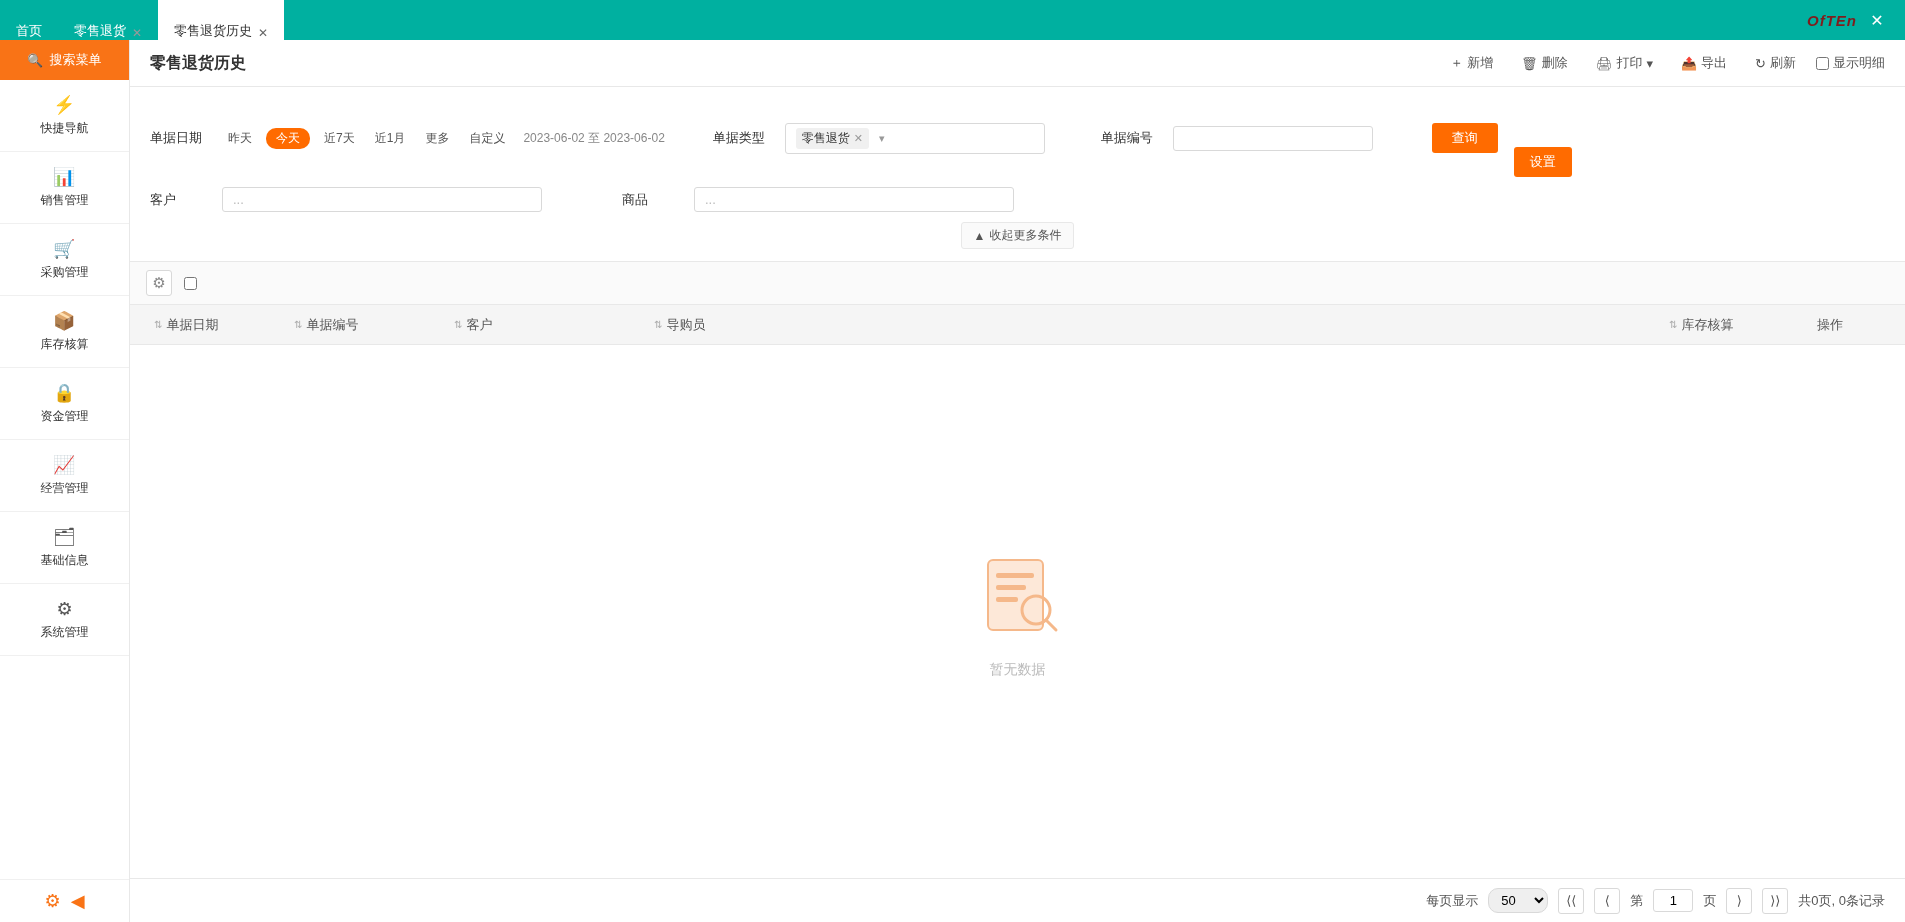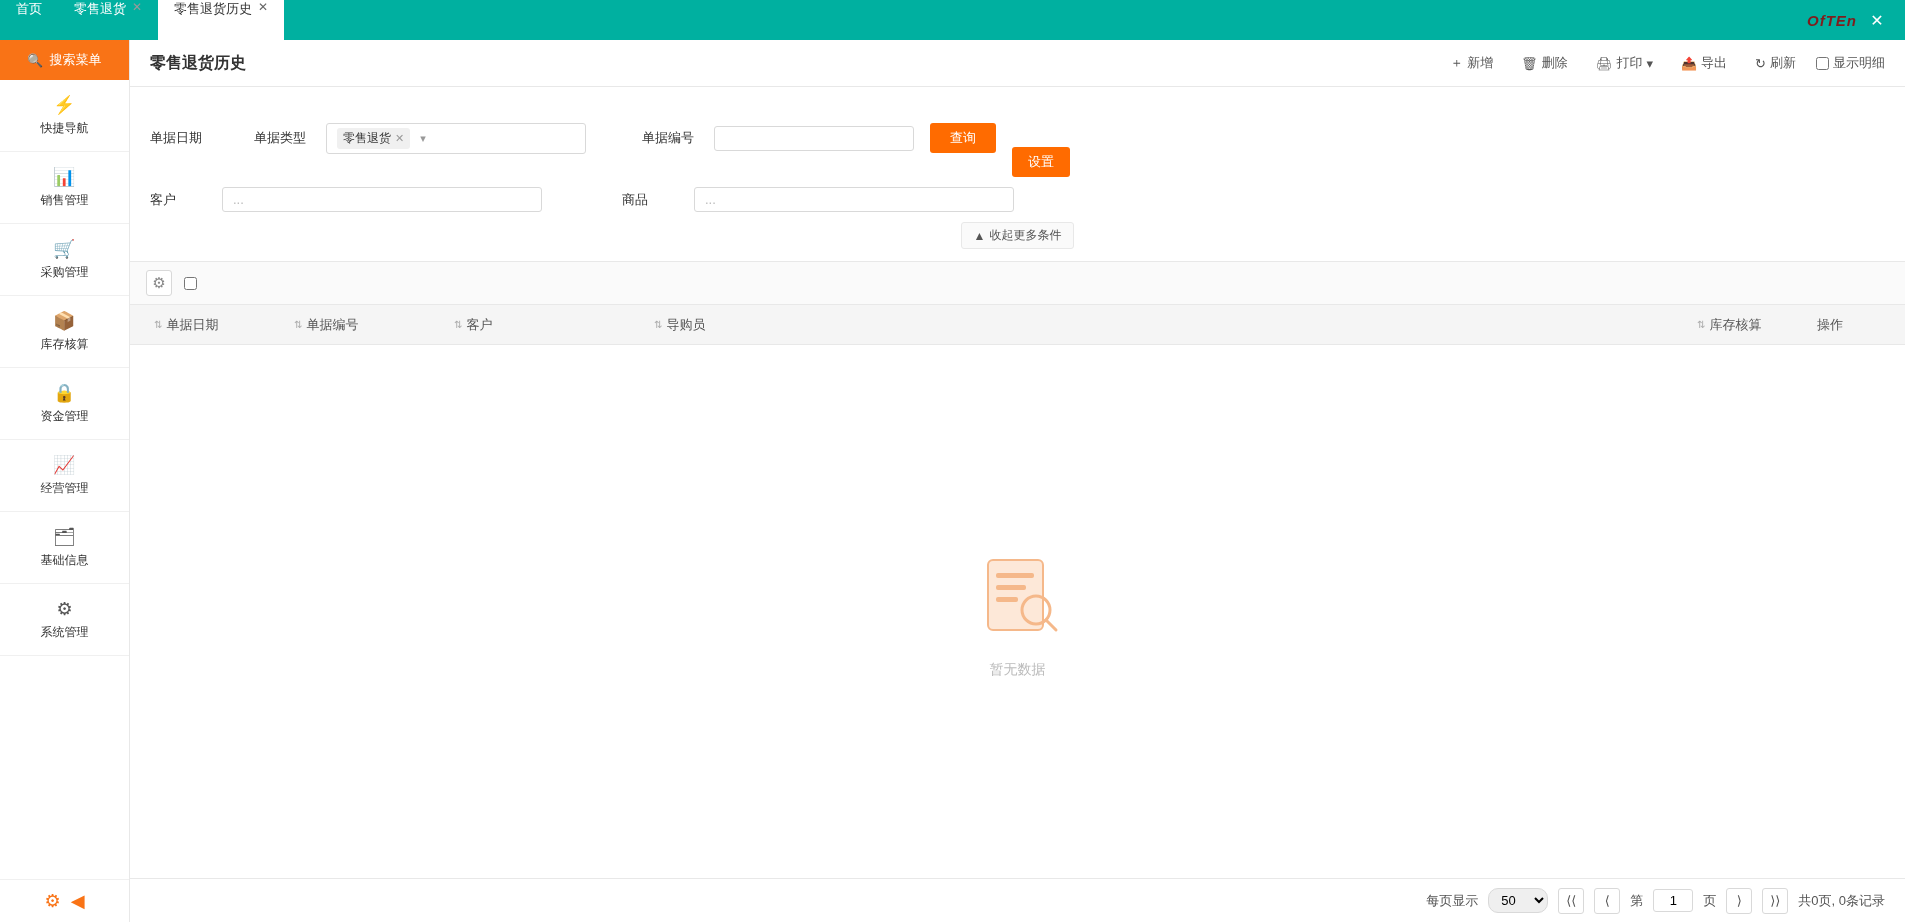--- a/index.html
+++ b/index.html
@@ -11,21 +11,21 @@
       background: #00b0a0;
       display: flex;
       align-items: center;
       padding-left: 0;
       flex-shrink: 0;
     }
     .tab-item {
       height: 40px;
       padding: 0 16px;
       display: flex;
-      align-items: flex-start;
+      align-items: flex-end;
       font-size: 13px;
       color: #fff;
       cursor: pointer;
       white-space: nowrap;
       position: relative;
     }
     .tab-item.active {
       background: #fff;
       color: #333;
     }
@@ -159,20 +159,21 @@
       margin-top: 48px;
     }
     .btn-query {
       background: #ff6b00;
       color: #fff;
       padding: 6px 20px;
       border-radius: 3px;
       border: none;
       cursor: pointer;
       font-size: 13px;
+      margin-left: 43px;
     }
     .checkbox-label {
       display: flex;
       align-items: center;
       gap: 4px;
       font-size: 13px;
       color: #555;
       cursor: pointer;
     }
 
@@ -299,21 +300,21 @@
       padding: 0 8px;
       flex-shrink: 0;
     }
     .th-sort { color: #aaa; font-size: 10px; }
     .th-date { width: 140px; }
     .th-no { width: 160px; }
     .th-customer { width: 200px; }
     .th-guide { width: 140px; }
     .th-flex { flex: 1; }
     .th-amount { width: 120px; text-align: right; }
-    .th-action { width: 80px; text-align: left; }
+    .th-action { width: 80px; text-align: left; margin-left: 28px; }
 
     
     .empty-state {
       flex: 1;
       display: flex;
       flex-direction: column;
       align-items: center;
       justify-content: center;
       color: #bbb;
       font-size: 14px;
@@ -472,20 +473,29 @@
           <input type="checkbox" style="">
           <span>显示明细</span>
         </label>
       </div>
     </div>
 
     <div class="filter-area">
       <div class="filter-row">
 
         <span class="filter-label">单据日期</span>
+        <div class="date-filters">
+          <span class="date-btn">昨天</span>
+          <span class="date-btn active">今天</span>
+          <span class="date-btn">近7天</span>
+          <span class="date-btn">近1月</span>
+          <span class="date-btn">更多</span>
+          <span class="date-btn">自定义</span>
+          <span class="date-range">2023-06-02 至 2023-06-02</span>
+        </div>
 
         <span class="filter-label" style="margin-left:32px;">单据类型</span>
         <div class="tag-input" style="min-width:260px;">
           <div class="tag">
             <span>零售退货</span>
             <span class="tag-close">✕</span>
           </div>
           <span class="dropdown-arrow">▾</span>
         </div>
 

